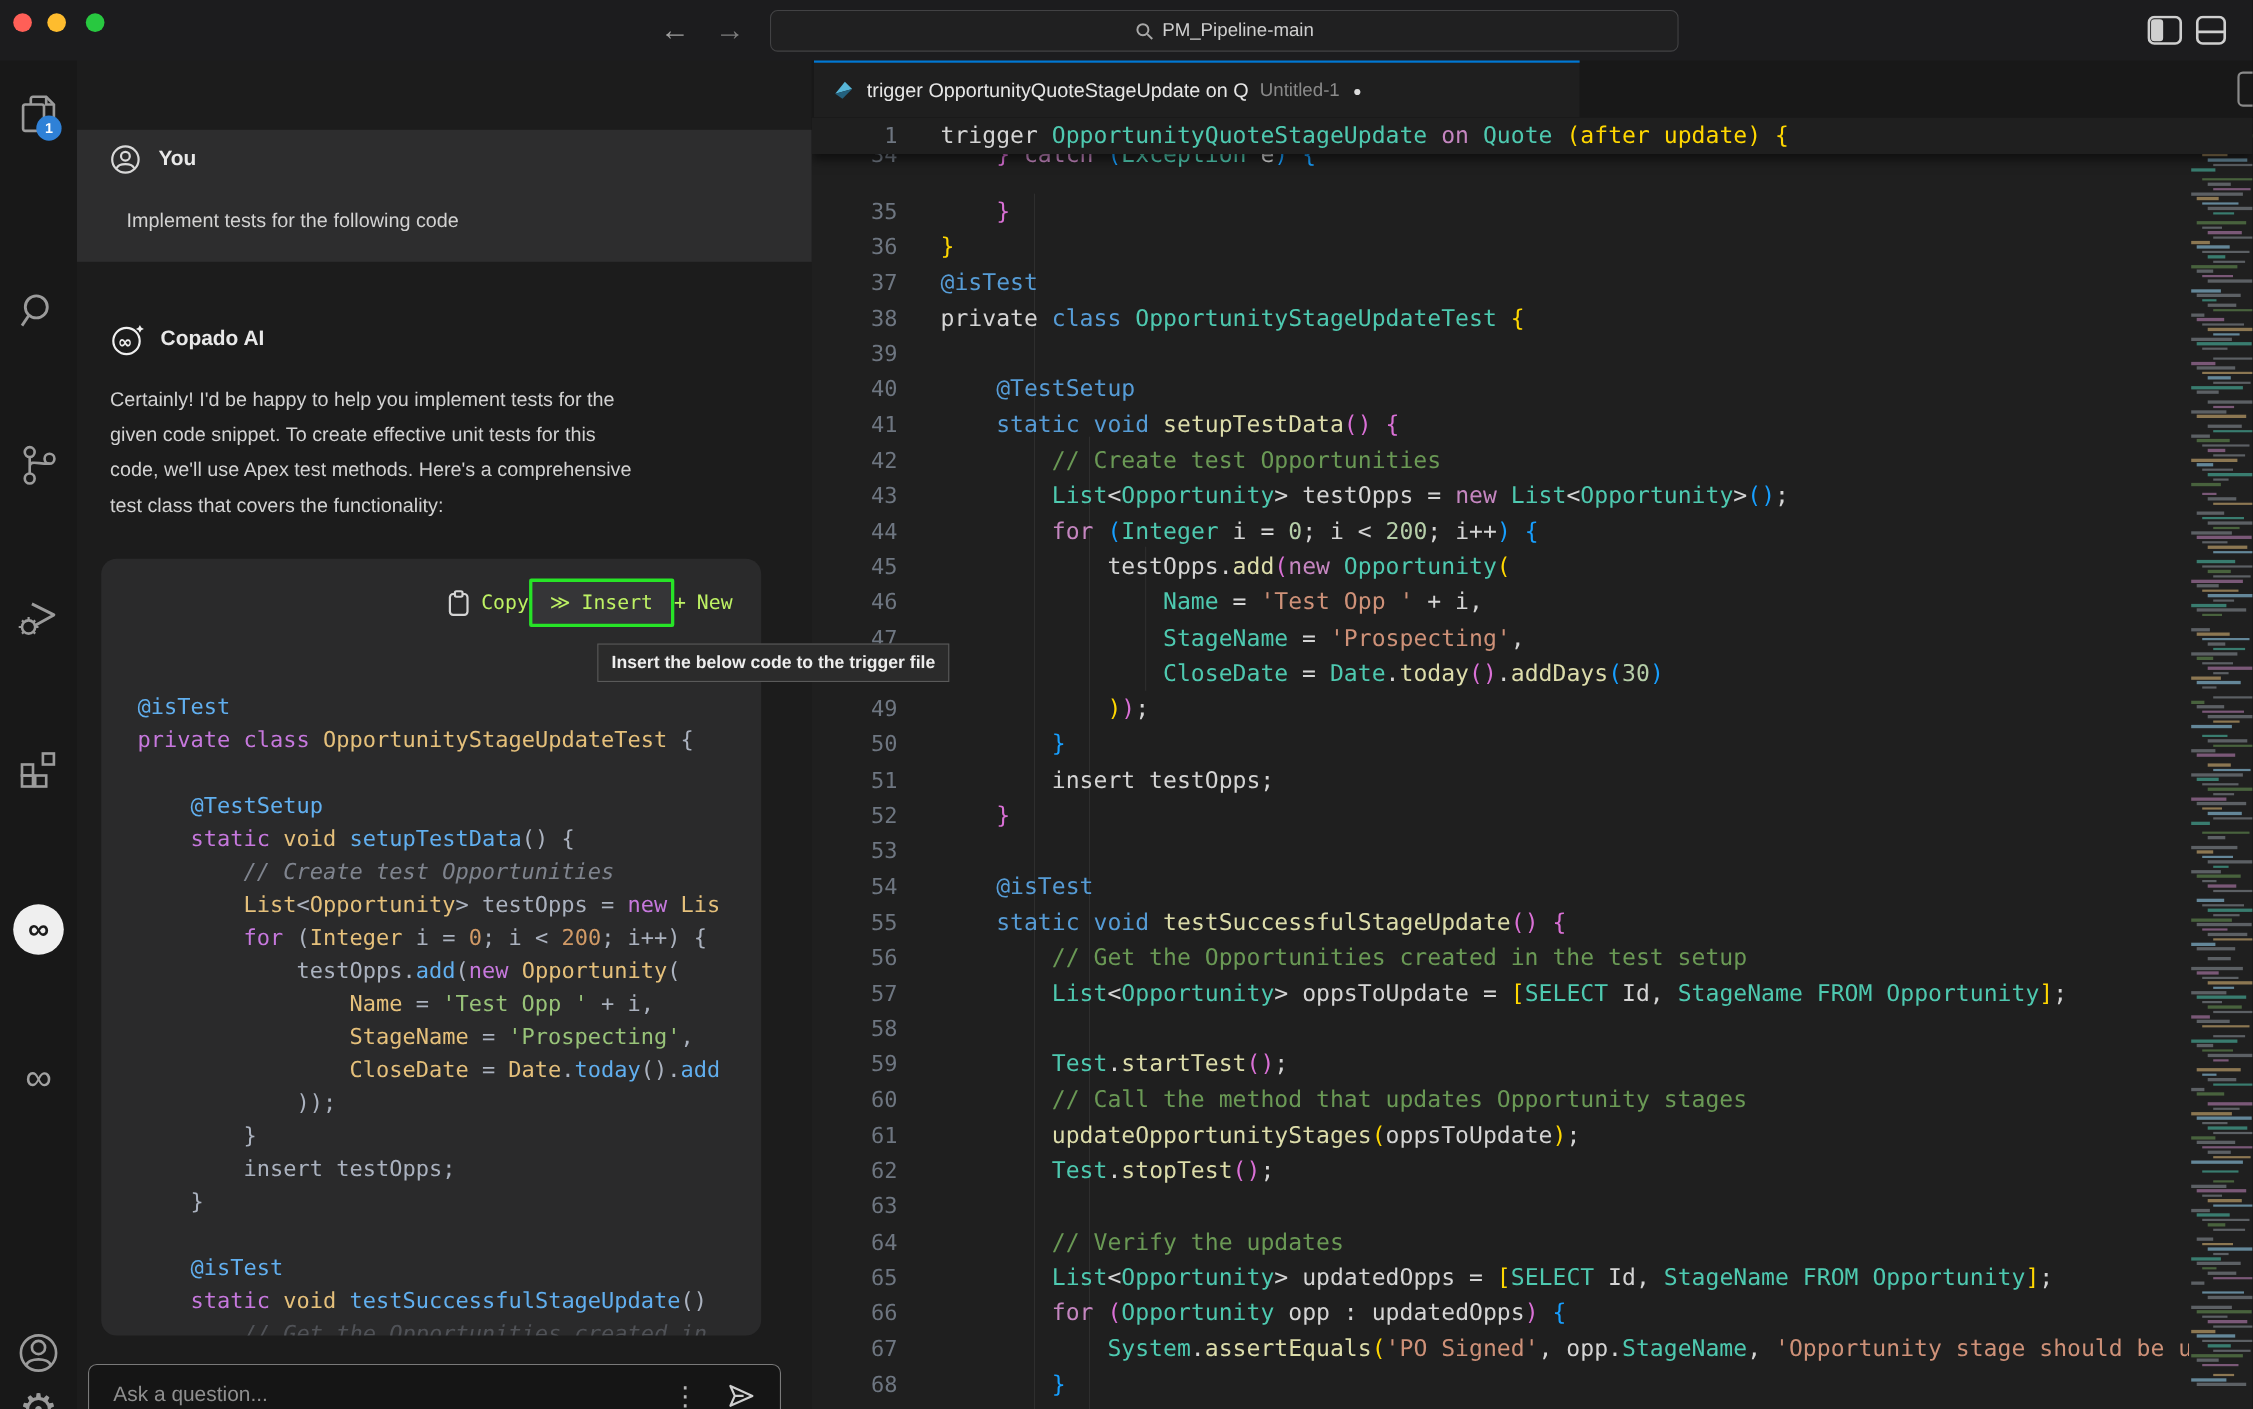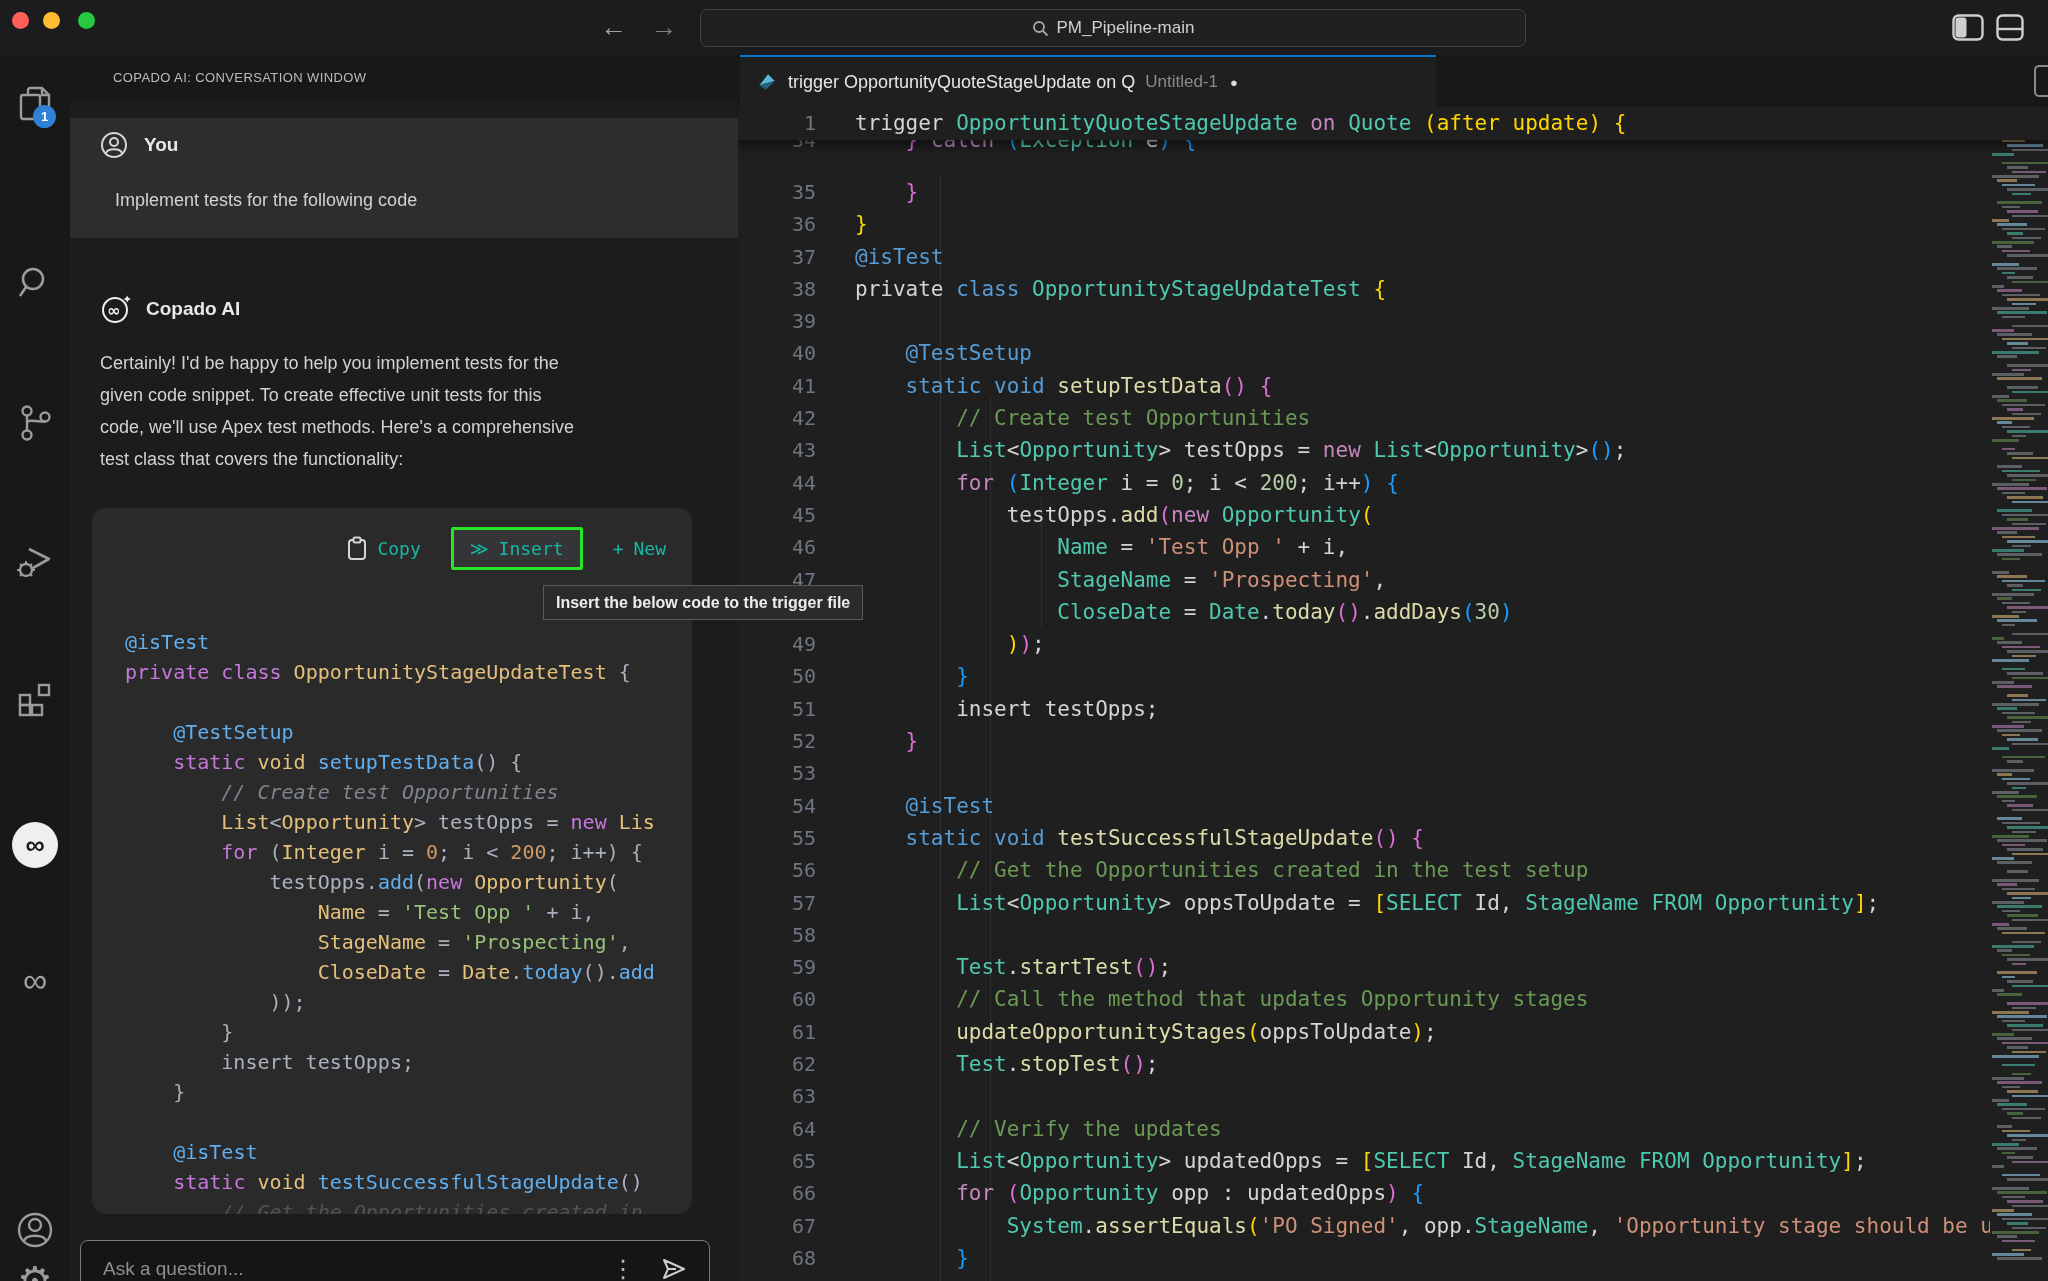--- a/index.html
+++ b/index.html
@@ -33,22 +33,22 @@
                 color:#bcbcbc;font-size:13px;letter-spacing:.4px;display:flex;align-items:center;padding-left:43px;box-sizing:border-box;}
   #you-block{position:absolute;left:0;top:63px;width:668px;height:120px;background:#2d2d2e;}
   .msg-head{position:absolute;left:30px;display:flex;align-items:center;gap:16px;color:#e8e8e8;font-size:19px;font-weight:bold;}
   #you-head{top:13px;}
   #you-msg{position:absolute;left:45px;top:72px;color:#d2d2d2;font-size:18px;}
   #ai-head{position:absolute;left:30px;top:238px;display:flex;align-items:center;gap:14px;color:#e8e8e8;font-size:19px;font-weight:bold;}
   #ai-paragraph{position:absolute;left:30px;top:292px;width:560px;color:#d2d2d2;font-size:18px;line-height:32px;}
   
   #code-card{position:absolute;left:22px;top:453px;width:600px;height:706px;background:#2a2a2b;border-radius:14px;
              box-sizing:border-box;padding:16px 0 0 33px;overflow:hidden;}
-  #card-actions{display:flex;justify-content:flex-end;align-items:center;gap:30px;height:48px;padding-right:26px;
-                font-family:"DejaVu Sans Mono",monospace;font-size:18px;color:#14b8a6;}
+  #card-actions{display:flex;justify-content:flex-end;align-items:center;height:48px;padding-right:26px;
+                font-family:"DejaVu Sans Mono",monospace;font-size:18px;color:#bef264;}
   .card-btn{display:flex;align-items:center;gap:10px;cursor:pointer;}
   #insert-wrap{border:3px solid #27e427;padding:8px 16px;background:#353537;border-radius:2px;}
   #panel-code{margin-top:55px;width:528px;overflow:hidden;font-family:"DejaVu Sans Mono",monospace;font-size:20px;white-space:pre;}
   #panel-code .crow{height:30px;line-height:30px;overflow:hidden;width:900px;}
   #panel-code .crow:last-child{opacity:.45;}
   
   #ask-input{position:absolute;left:10px;top:1185px;width:630px;height:58px;border:1.5px solid #7a7a7a;border-radius:8px;
              background:#151515;box-sizing:border-box;display:flex;align-items:center;color:#8f8f8f;font-size:19px;}
   #ask-input .ph{margin-left:22px;flex:1;}
   #ask-more{color:#b5b5b5;font-size:24px;margin-right:26px;}
@@ -163,21 +163,20 @@
       <svg width="38" height="38" viewBox="0 0 38 38">
         <circle cx="19" cy="19" r="16" fill="none" stroke="#9b9b9b" stroke-width="2.4"></circle>
         <circle cx="19" cy="14" r="6" fill="none" stroke="#9b9b9b" stroke-width="2.4"></circle>
         <path d="M8 30 c2-7 20-7 22 0" fill="none" stroke="#9b9b9b" stroke-width="2.4"></path>
       </svg>
     </div>
     <div class="act" style="top:1196px;font-size:40px">⚙</div>
   </div>
 
   <div id="panel">
-    <div id="panel-header">COPADO AI: CONVERSATION WINDOW</div>
 
     <div id="you-block">
       <div class="msg-head" id="you-head">
         <svg width="28" height="28" viewBox="0 0 28 28">
           <circle cx="14" cy="14" r="12" fill="none" stroke="#d8d8d8" stroke-width="2"></circle>
           <circle cx="14" cy="11" r="4" fill="none" stroke="#d8d8d8" stroke-width="2"></circle>
           <path d="M6 22 c2-5 14-5 16 0" fill="none" stroke="#d8d8d8" stroke-width="2"></path>
         </svg>
         <span>You</span>
       </div>

